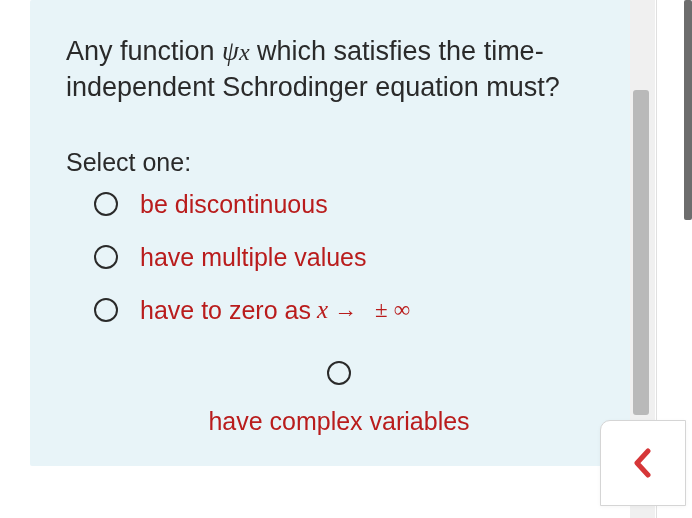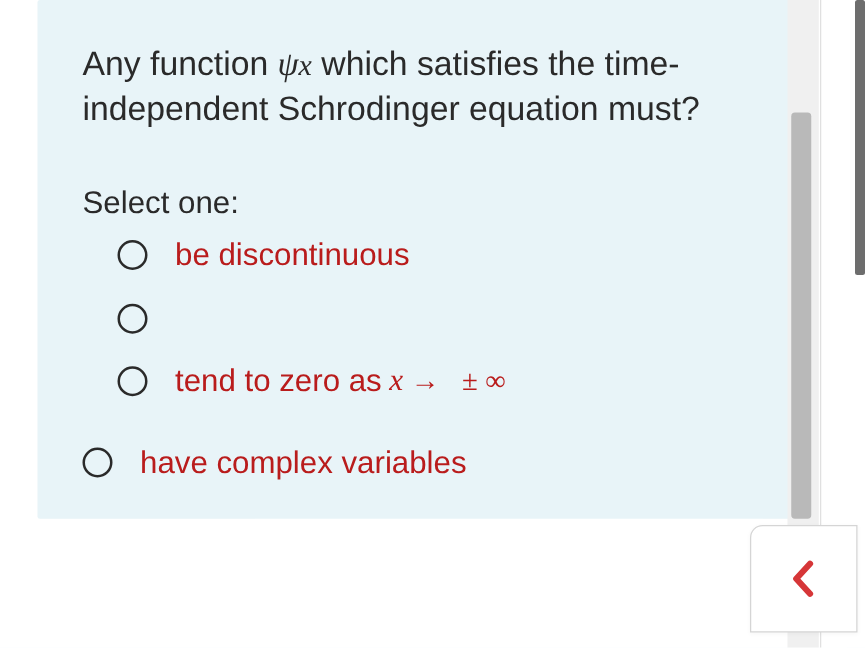--- a/index.html
+++ b/index.html
@@ -82,20 +82,21 @@
     font-style: italic;
     font-size: 25px;
   }
   .math-sym {
     font-family: 'Times New Roman', serif;
     font-size: 23px;
   }
   .options .option:nth-child(4) {
     margin-left: -28px;
     margin-top: 12px;
+    flex-direction: column;
   }
 
   
   .scroll-region {
     position: absolute;
     left: 630px;
     top: 0;
     width: 25px;
     height: 518px;
     background: #f0f0f0;
@@ -162,26 +163,27 @@
 
     <div class="options">
 
       <div class="option">
         <div class="radio"></div>
         <div class="opt-label">be discontinuous</div>
       </div>
 
       <div class="option">
         <div class="radio"></div>
+        <div class="opt-label">have multiple values</div>
       </div>
 
       <div class="option">
         <div class="radio"></div>
         <div class="opt-label">
-          <span>tend to zero as</span>
+          <span>have to zero as</span>
           <span class="math-ital">x</span>
           <span class="math-sym">→</span>
           <span style="width:6px"></span>
           <span class="math-sym">±</span>
           <span class="math-sym" style="letter-spacing:-2px">∞</span>
         </div>
       </div>
 
       <div class="option">
         <div class="radio"></div>

